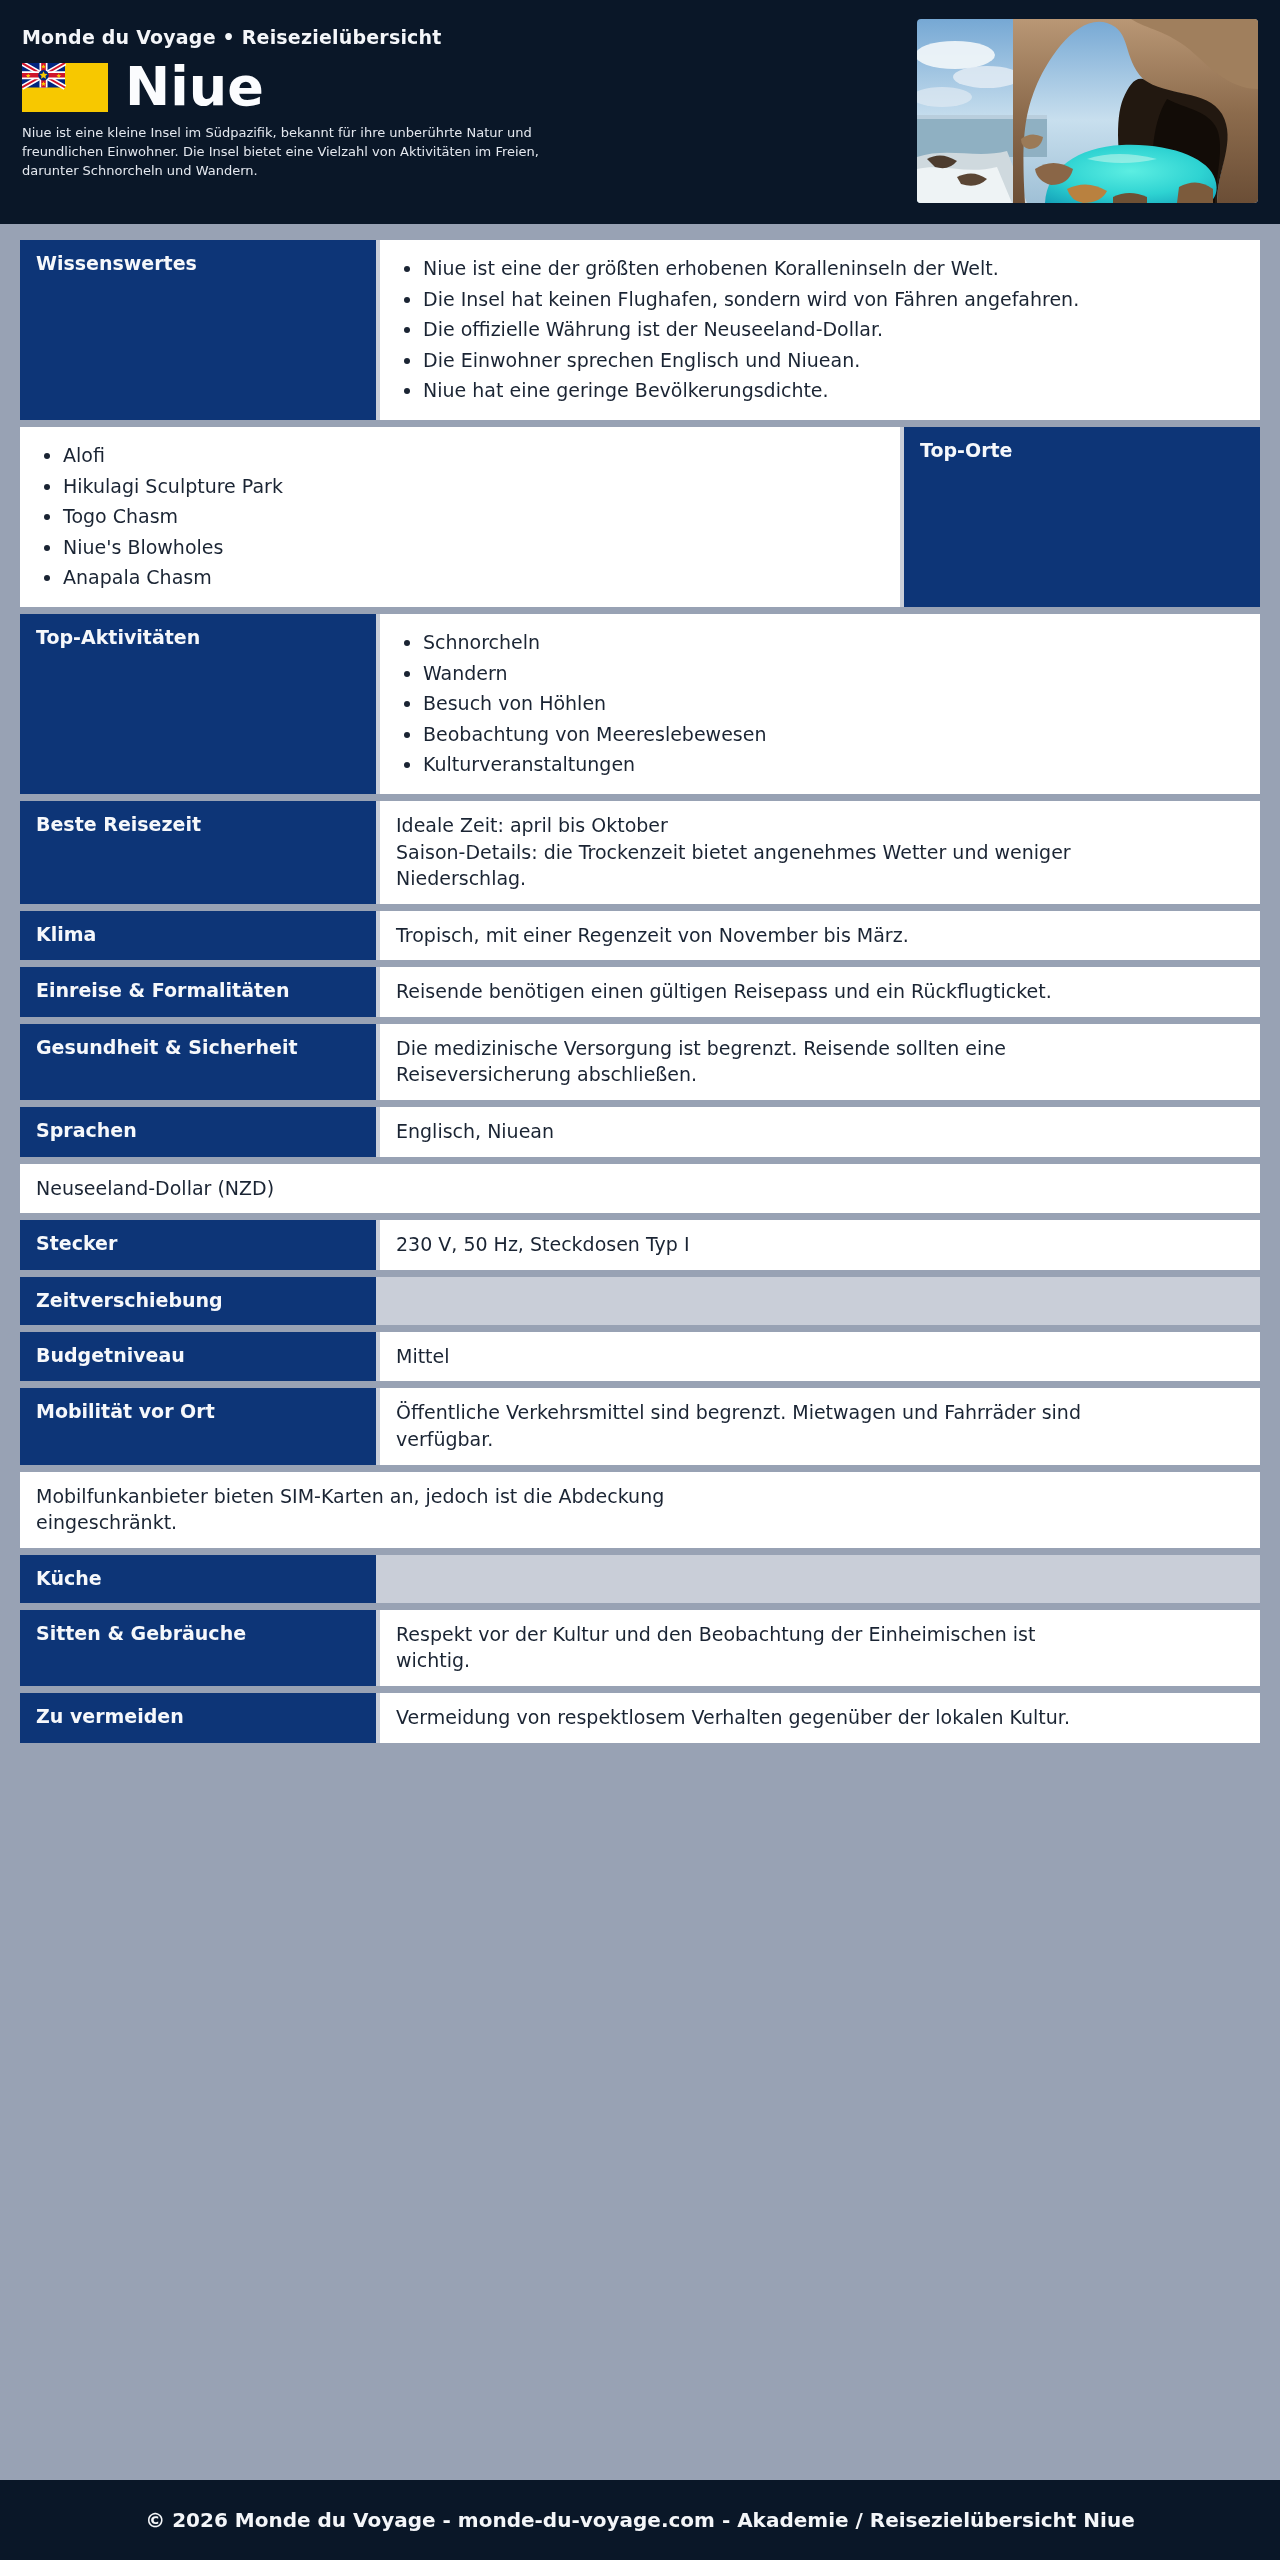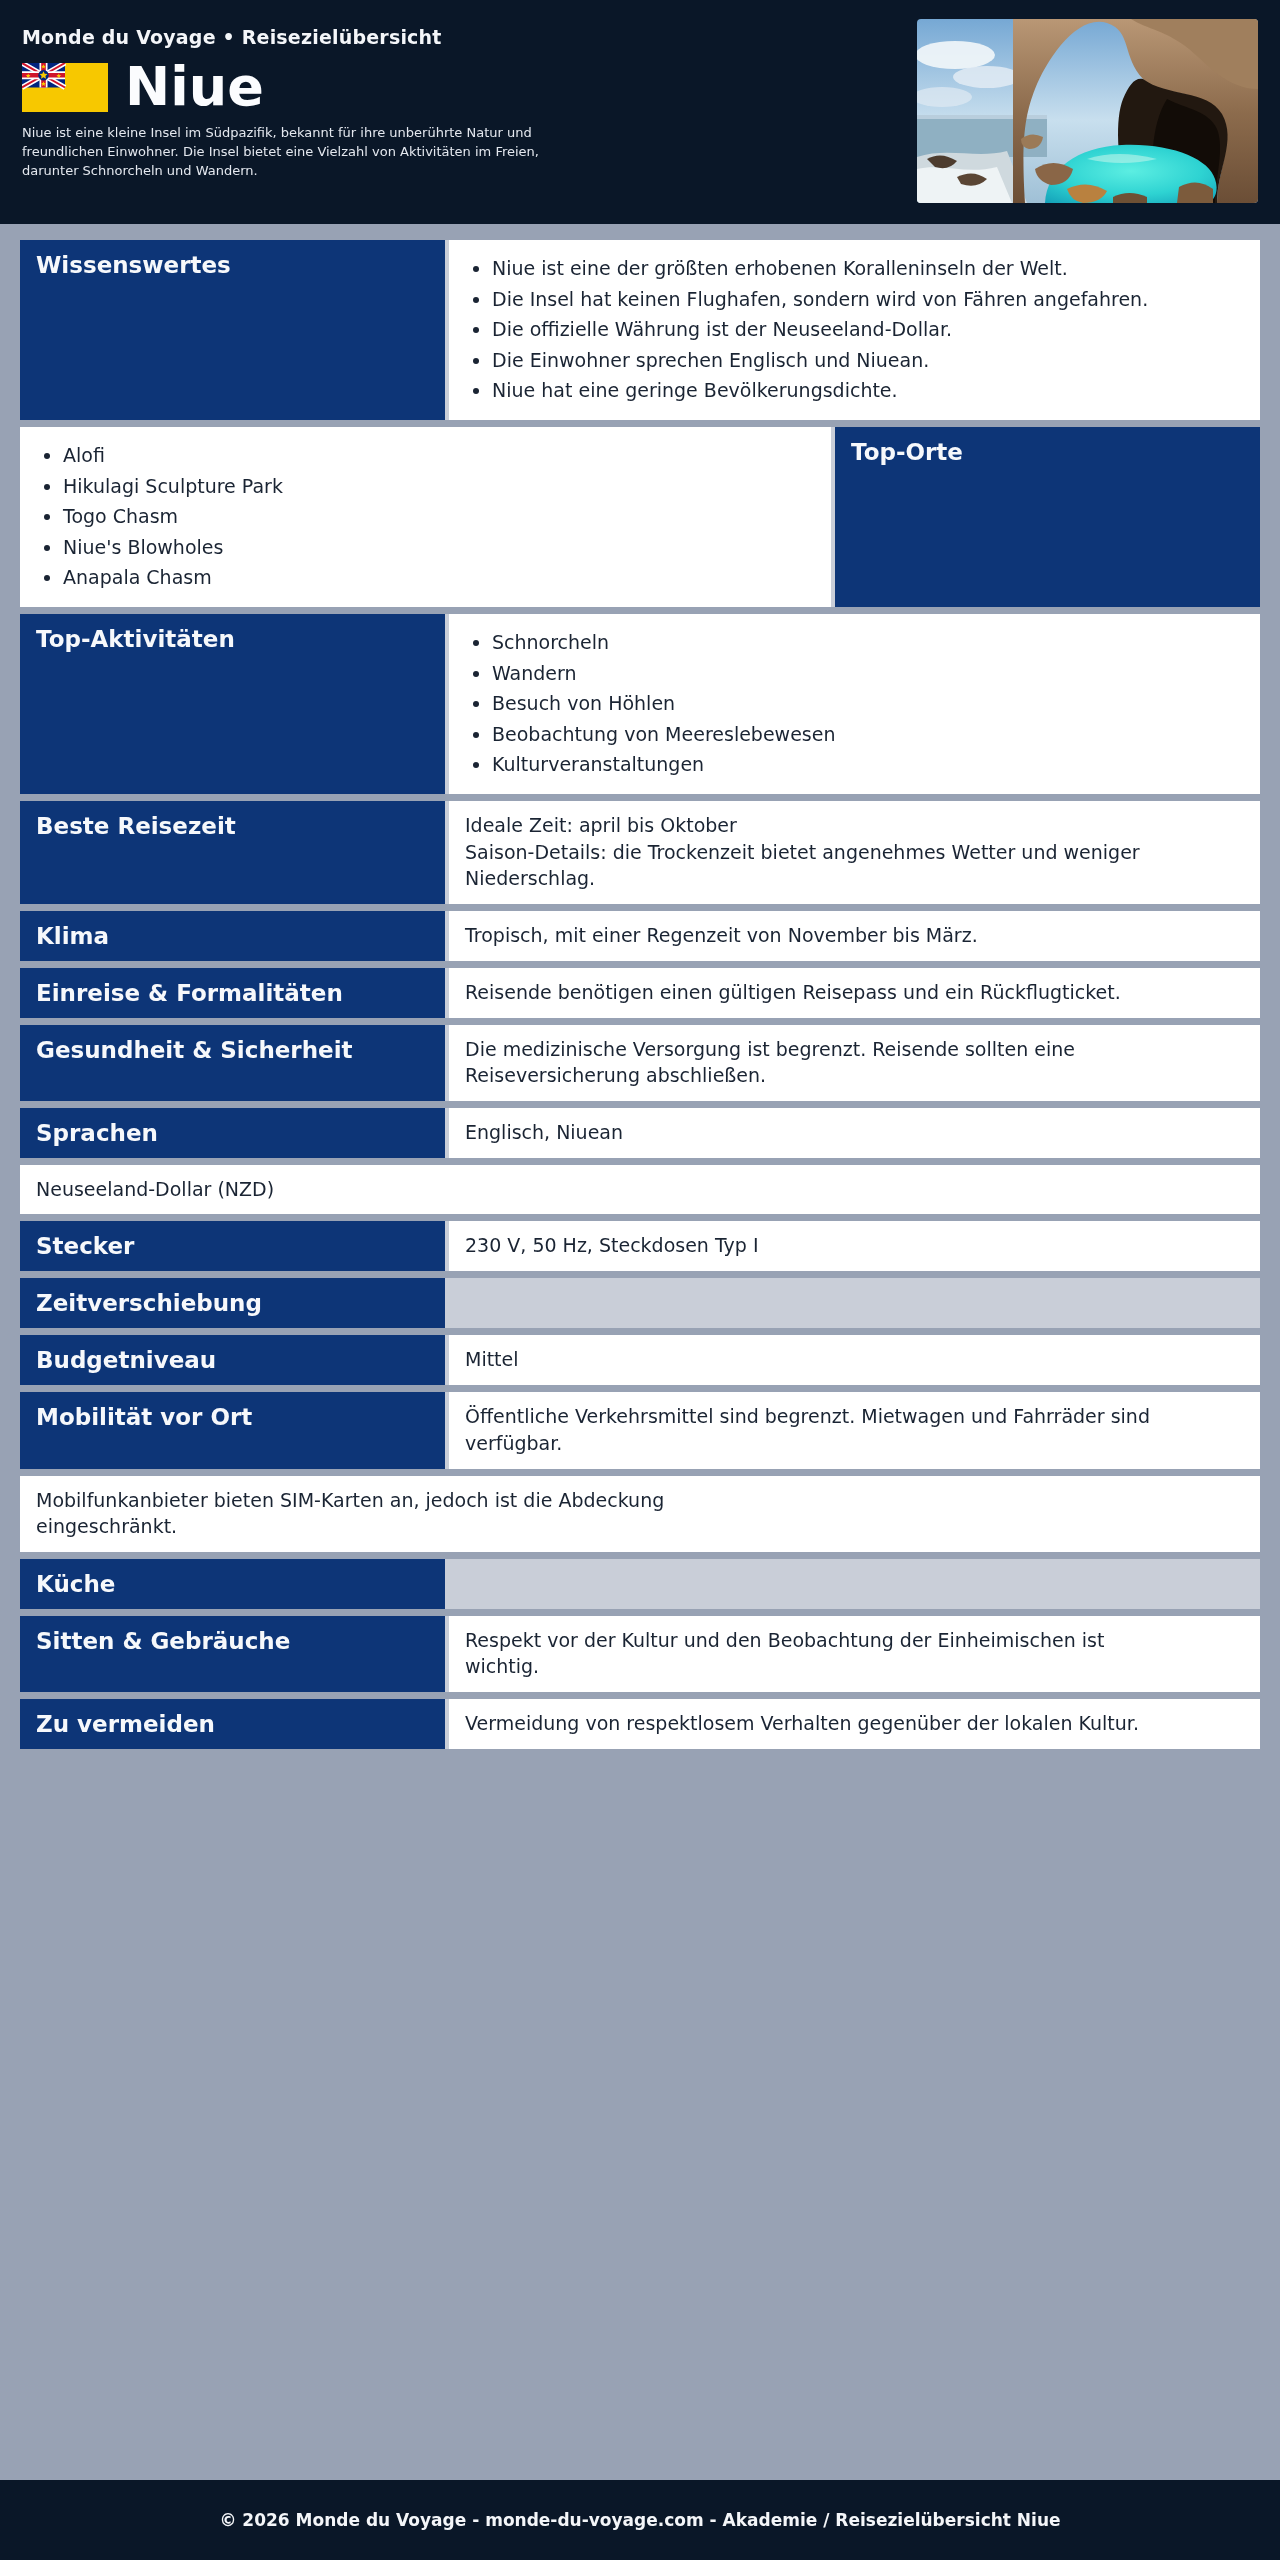--- a/index.html
+++ b/index.html
@@ -64,26 +64,26 @@
     margin: 16px 20px 0 20px;
   }
   .row {
     display: flex;
     background: #c9ced8;      
     column-gap: 4px;
     margin-bottom: 7px;
   }
   .cell { min-height: 48px; }
   .cell.label {
-    width: 425px;
+    width: 356px;
     flex-shrink: 0;
     background: #0d3577;
     color: #f6f8fb;
     font-weight: bold;
-    font-size: 23px;
+    font-size: 19px;
     padding: 12px 16px;
   }
   .cell.content {
     flex: 1;
     background: #ffffff;
     color: #1a2433;
     font-size: 19px;
     line-height: 1.4;
     padding: 11px 16px 12px 16px;
   }
@@ -96,21 +96,21 @@
   footer {
     margin-top: auto;
     background: #0a1728;
     height: 80px;
     display: flex;
     align-items: center;
     justify-content: center;
   }
   footer .footer-text {
     color: #f4f6f9;
-    font-size: 17px;
+    font-size: 20px;
     font-weight: bold;
   }
 </style>
 </head>
 <body>
 
 <header>
   <div class="brand-line">Monde du Voyage • Reisezielübersicht</div>
 
   <div class="title-row">

